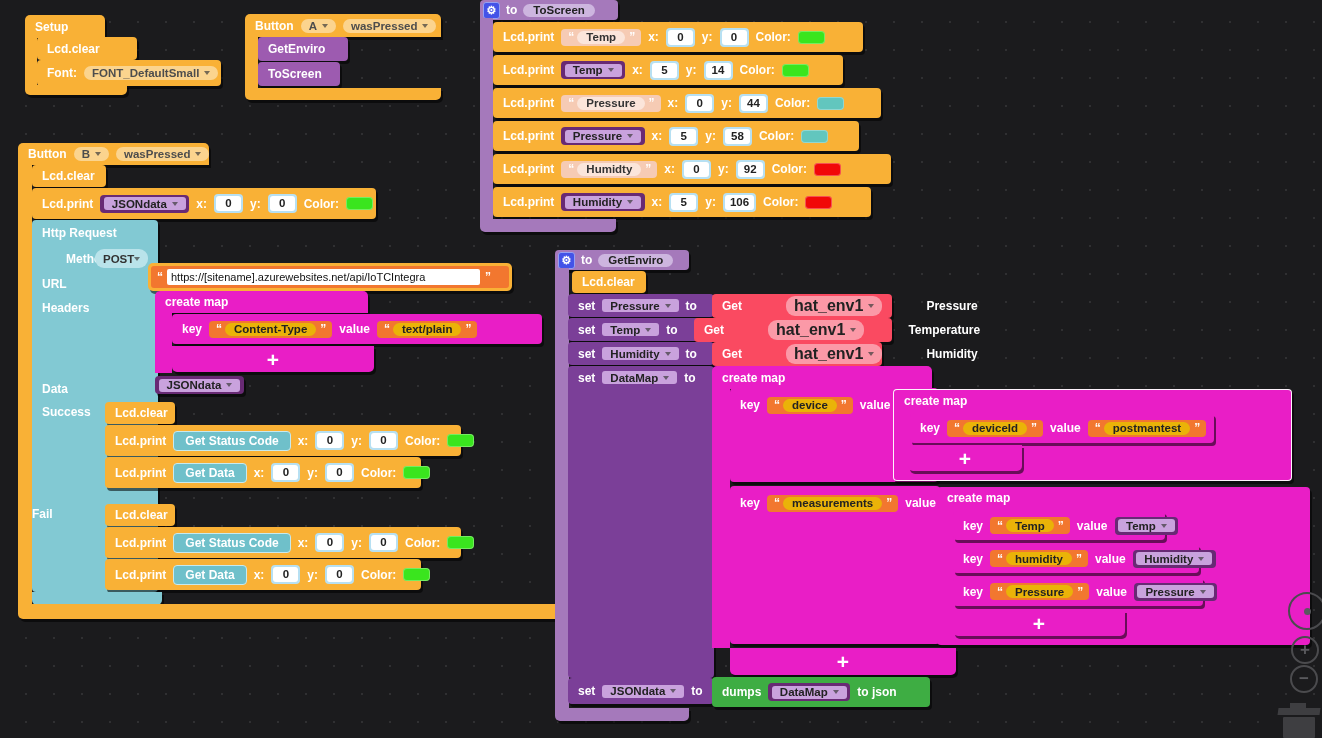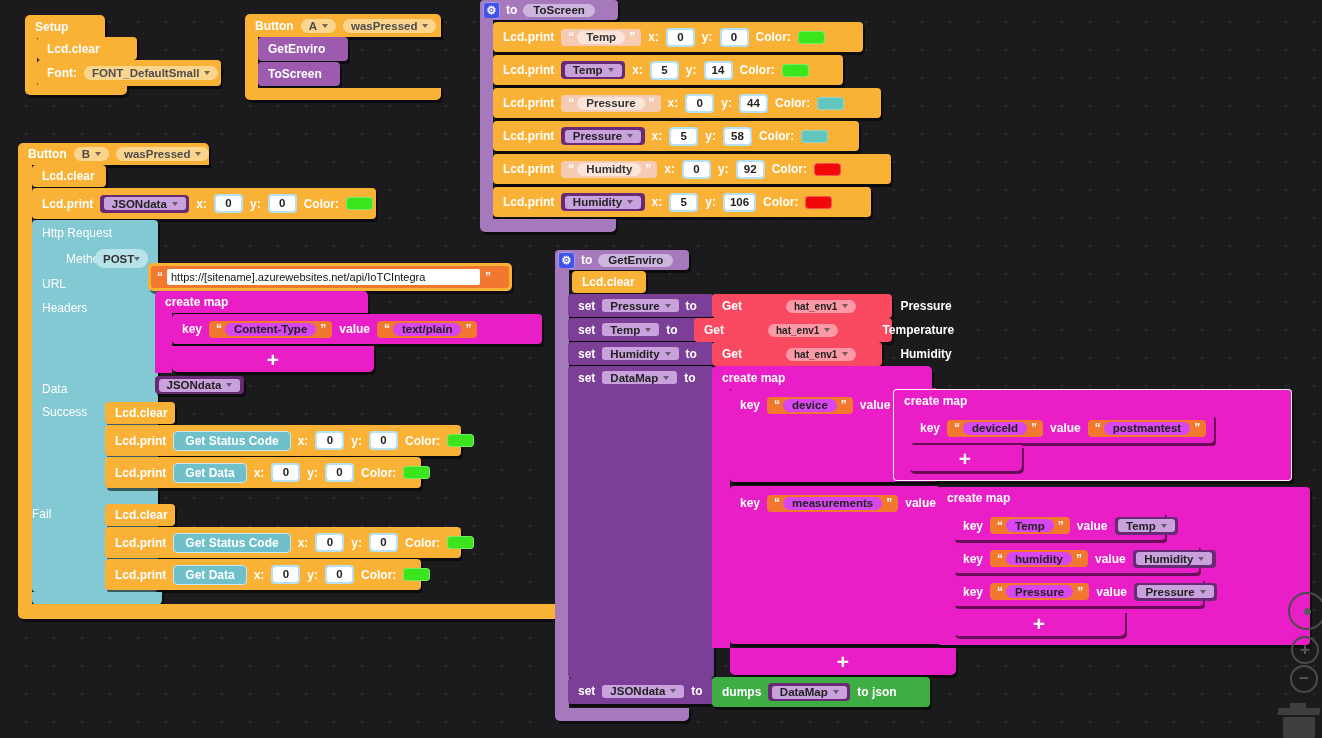--- a/index.html
+++ b/index.html
@@ -25,31 +25,31 @@
 .cap .caret,.vcap .caret,.redcap .caret{margin-left:5px;}
 .caret{width:0;height:0;border-left:3.5px solid transparent;border-right:3.5px solid transparent;border-top:4.5px solid rgba(60,60,60,.7);display:inline-block;}
 .num{background:#b7e0f2;border-radius:4px;padding:2px;display:inline-flex;}
 .num b{background:#fff;color:#222;border-radius:3px;min-width:15px;padding:0 5px;text-align:center;font-size:11.5px;line-height:15px;}
 .swatch{width:27px;height:13px;border-radius:4px;box-shadow:inset 0 0 0 1px rgba(255,255,255,.3);}
 .vsock{background:#682a74;border-radius:4px;padding:2.5px 3.5px;display:inline-flex;}
 .vcap{background:#c9a2dd;color:#222;border-radius:3px;padding:0.5px 8px;display:inline-flex;align-items:center;font-size:11.5px;font-weight:bold;}
 .str{background:#f6cbb4;border-radius:4px;padding:2px 7px;display:inline-flex;align-items:center;gap:4px;color:#fff;}
 .str b{background:#fbe5da;color:#333;border-radius:8px;padding:0.5px 9px;font-size:11.5px;}
 .ostr{background:#f2772f;}
-.ostr b{background:#d946ef;color:#222;}
+.ostr b{background:#eab308;color:#222;}
 .q{font-size:12px;font-weight:bold;color:#fff;letter-spacing:-1px;line-height:1;}
 .redblk{background:#fa4a61;gap:44px;}
-.redcap{background:#fb99a7;color:#222;border-radius:9px;padding:1px 8px;display:inline-flex;align-items:center;font-size:10px;font-weight:bold;}
+.redcap{background:#fb99a7;color:#222;border-radius:9px;padding:1px 8px;display:inline-flex;align-items:center;font-size:16px;font-weight:bold;}
 .tealblk{background:#6fc0ca;border:1px solid #c8eaee;border-radius:4px;padding:2px 11px;font-size:12px;font-weight:bold;color:#fff;display:inline-flex;}
 .tcap{background:#b9e3ea;color:#333;border-radius:9px;padding:1px 8px;display:inline-flex;align-items:center;font-size:11.5px;font-weight:bold;}
 .plus{color:#fff;font-size:21px;font-weight:bold;display:flex;align-items:center;justify-content:center;line-height:1;}
 .fnhead{display:flex;align-items:center;column-gap:6px;padding:0 9px 0 3px;font-weight:bold;font-size:12px;color:#fff;border-radius:4px 4px 4px 0;}
 .gear{width:15px;height:15px;background:#4353e8;border:1px solid #95a0f2;border-radius:3px;color:#fff;font-size:11px;display:flex;align-items:center;justify-content:center;flex:none;}
 .fncap{background:#cdb5df;color:#222;border-radius:9px;padding:0.5px 10px;font-size:11.5px;font-weight:bold;}
-.slabel{position:absolute;color:#fff;font-weight:normal;font-size:12px;}
+.slabel{position:absolute;color:#fff;font-weight:bold;font-size:12px;}
 .zc{position:absolute;border:2px solid #4b4b4e;border-radius:50%;color:#5a5a5e;display:flex;align-items:center;justify-content:center;font-size:17px;font-weight:bold;background:transparent;}
 .urlfield{background:#fff;color:#111;font-size:11px;font-weight:normal;border-radius:2px;padding:2px 4px;width:305px;overflow:hidden;white-space:nowrap;}
 </style>
 </head>
 <body>
 
 <div class="canvas">
 
   <div class="b row orange sh rt" style="left:25px;top:15px;width:80px;height:23px;">
     <span>Setup</span>

